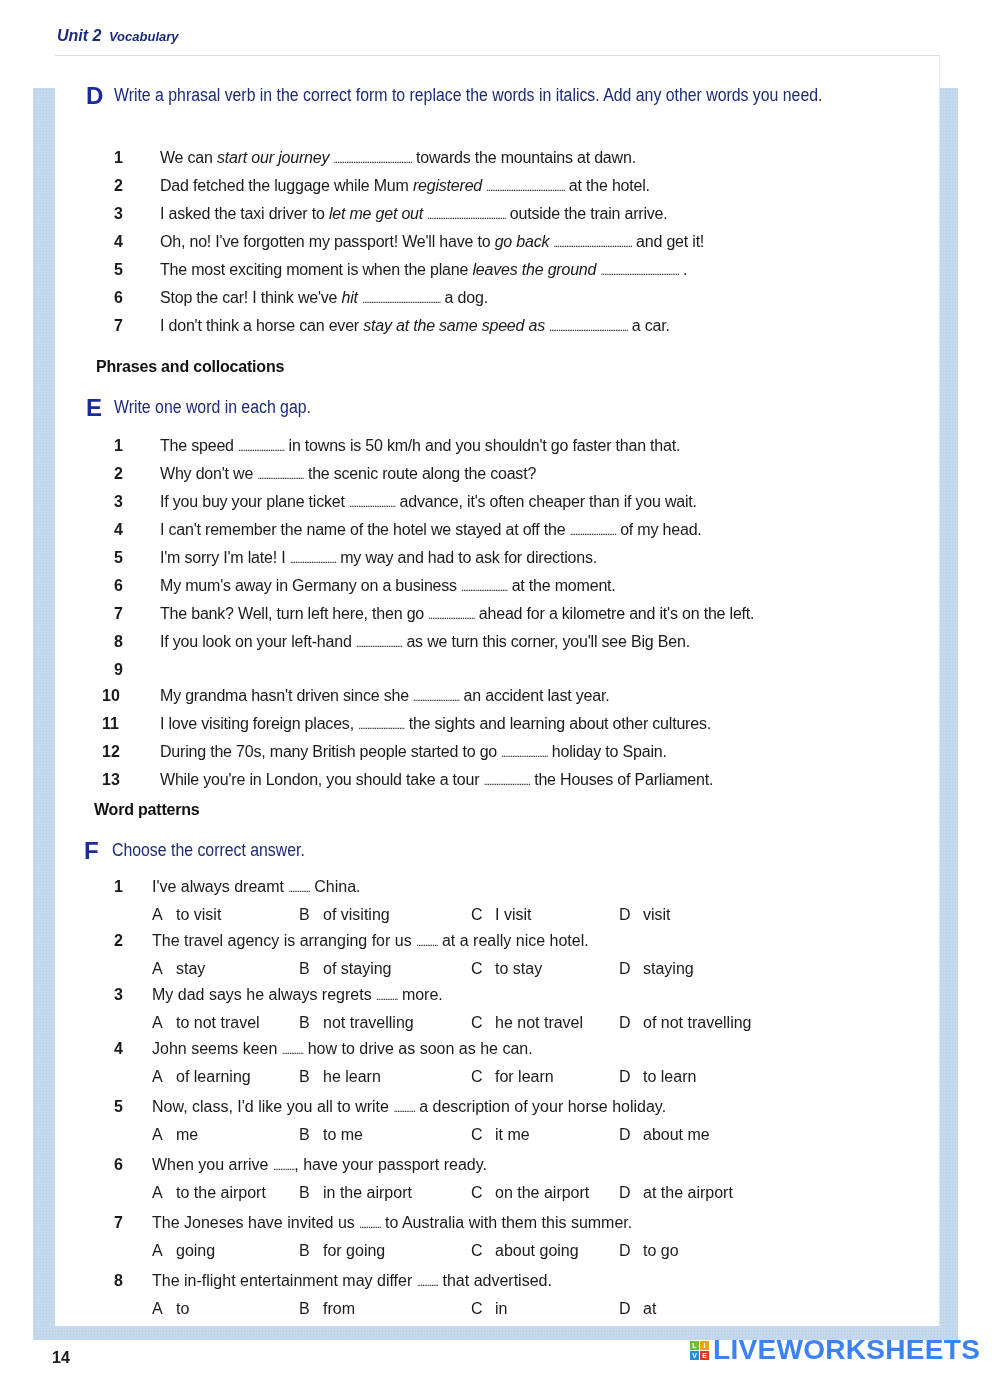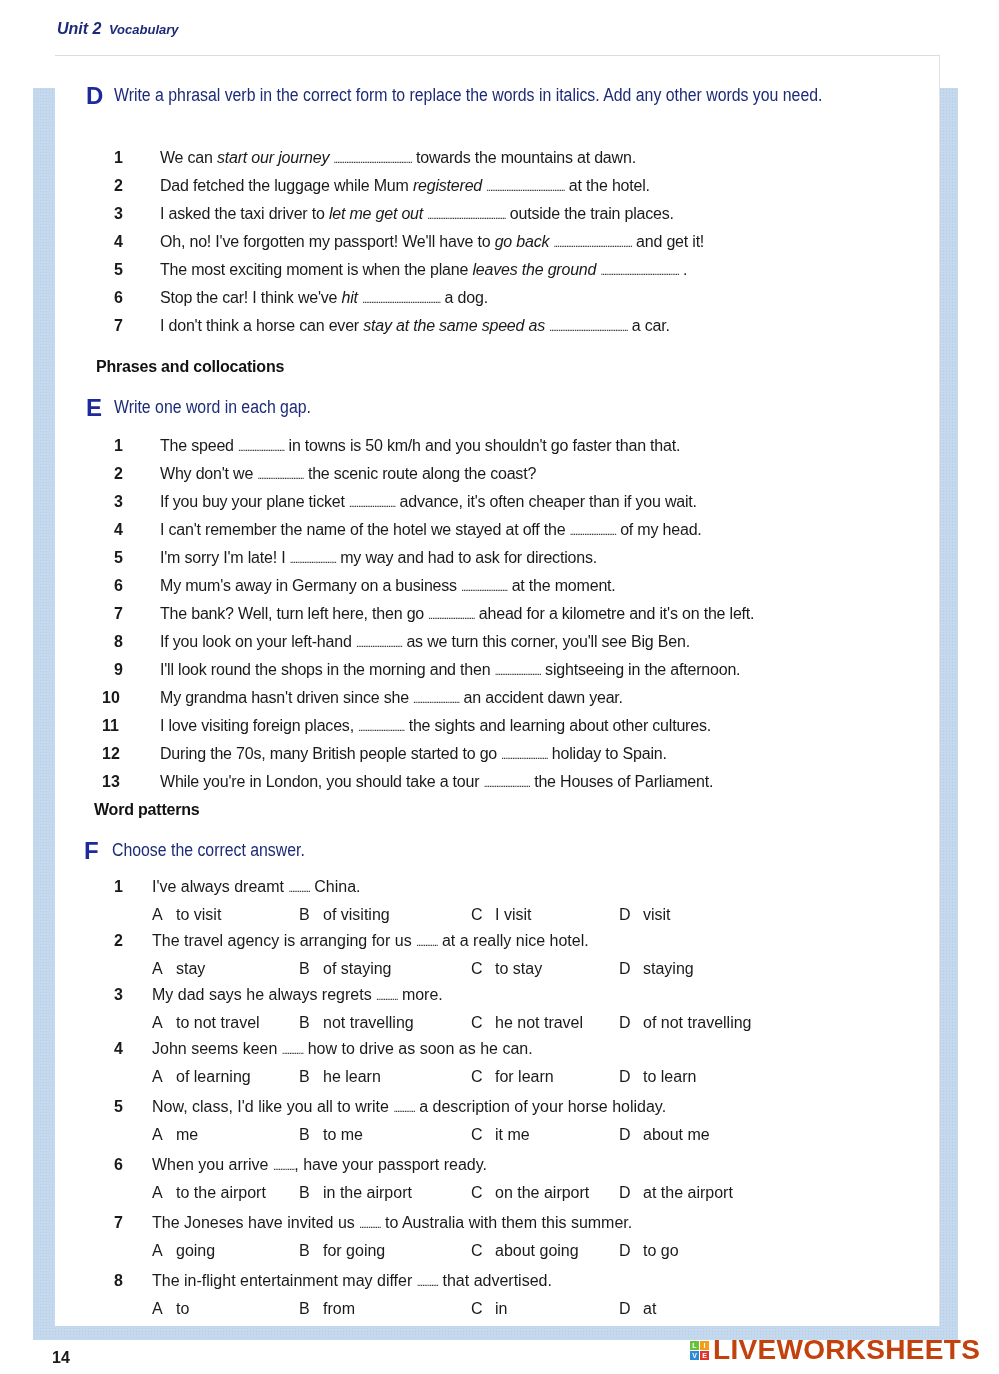--- a/index.html
+++ b/index.html
@@ -1,20 +1,20 @@
 <!DOCTYPE html>
 <html><head>
 <meta charset="utf-8">
 <style>
   html, body { margin:0; padding:0; }
   body {
     width:999px; height:1374px; position:relative; background:#ffffff;
     font-family:"Liberation Sans", sans-serif; color:#1a1a1a; overflow:hidden;
   }
-  .unit-header { position:absolute; left:57px; top:20px; color:#1c2a78; font-style:italic; font-weight:bold; }
+  .unit-header { position:absolute; left:57px; top:27px; color:#1c2a78; font-style:italic; font-weight:bold; }
   .unit-header .u { font-size:16px; }
   .unit-header .v { font-size:13px; margin-left:3px; }
   .blue-band {
     position:absolute; left:33px; top:88px; width:925px; height:1252px;
     background:#c5d9ee;
     background-image: radial-gradient(#b7cde6 1px, transparent 1px);
     background-size:3px 3px;
   }
   .panel {
     position:absolute; left:55px; top:55px; width:884px; height:1270px;
@@ -37,21 +37,21 @@
   .mc-opts { display:flex; margin-left:52px; line-height:26px; white-space:nowrap; }
   .mc-opts .opt { display:flex; }
   .mc-opts .opt .l { width:24px; }
   .mc-opts .opt:nth-child(1) { width:147px; }
   .mc-opts .opt:nth-child(2) { width:172px; }
   .mc-opts .opt:nth-child(3) { width:148px; }
   .page-num { position:absolute; left:52px; top:1342px; font-weight:bold; font-size:16px;margin-top:7px; }
   .logo { position:absolute; left:690px; top:1334px; display:flex; align-items:center; }
   .logo-squares { display:grid; grid-template-columns:9px 9px; grid-gap:1px; margin-right:4px; }
   .logo-squares span { width:9px; height:9px; font-size:7px; color:#fff; font-weight:bold; text-align:center; line-height:9px; }
-  .logo-text { color:#c2410c; font-weight:bold; font-size:28px; letter-spacing:0.3px; }
+  .logo-text { color:#3b82f6; font-weight:bold; font-size:28px; letter-spacing:0.3px; }
 </style>
 </head>
 <body>
 
 <div class="unit-header">
   <span class="u">Unit 2</span>
   <span class="v">Vocabulary</span>
 </div>
 
 <div class="blue-band"></div>
@@ -65,21 +65,21 @@
     <div class="item">
       <span class="num">1</span>
       <span class="txt"><span>We can </span><i>start our journey</i> <span class="dots">............................................</span><span> towards the mountains at dawn.</span></span>
     </div>
     <div class="item">
       <span class="num">2</span>
       <span class="txt"><span>Dad fetched the luggage while Mum </span><i>registered</i> <span class="dots">............................................</span><span> at the hotel.</span></span>
     </div>
     <div class="item">
       <span class="num">3</span>
-      <span class="txt"><span>I asked the taxi driver to </span><i>let me get out</i> <span class="dots">............................................</span><span> outside the train places.</span></span>
+      <span class="txt"><span>I asked the taxi driver to </span><i>let me get out</i> <span class="dots">............................................</span><span> outside the train arrive.</span></span>
     </div>
     <div class="item">
       <span class="num">4</span>
       <span class="txt"><span>Oh, no! I've forgotten my passport! We'll have to </span><i>go back</i> <span class="dots">............................................</span><span> and get it!</span></span>
     </div>
     <div class="item">
       <span class="num">5</span>
       <span class="txt"><span>The most exciting moment is when the plane </span><i>leaves the ground</i> <span class="dots">............................................</span><span> .</span></span>
     </div>
     <div class="item">
@@ -126,25 +126,24 @@
     <div class="item">
       <span class="num">7</span>
       <span class="txt"><span>The bank? Well, turn left here, then go </span><span class="dots">..........................</span><span> ahead for a kilometre and it's on the left.</span></span>
     </div>
     <div class="item">
       <span class="num">8</span>
       <span class="txt"><span>If you look on your left-hand </span><span class="dots">..........................</span><span> as we turn this corner, you'll see Big Ben.</span></span>
     </div>
     <div class="item">
       <span class="num">9</span>
-      <span class="txt"><span>I'll look round the shops in the morning and then </span><span class="dots">..........................</span><span> sightseeing in the afternoon.</span></span>
     </div>
     <div class="item">
       <span class="num two">10</span>
-      <span class="txt"><span>My grandma hasn't driven since she </span><span class="dots">..........................</span><span> an accident dawn year.</span></span>
+      <span class="txt"><span>My grandma hasn't driven since she </span><span class="dots">..........................</span><span> an accident last year.</span></span>
     </div>
     <div class="item">
       <span class="num two">11</span>
       <span class="txt"><span>I love visiting foreign places, </span><span class="dots">..........................</span><span> the sights and learning about other cultures.</span></span>
     </div>
     <div class="item">
       <span class="num two">12</span>
       <span class="txt"><span>During the 70s, many British people started to go </span><span class="dots">..........................</span><span> holiday to Spain.</span></span>
     </div>
     <div class="item">

